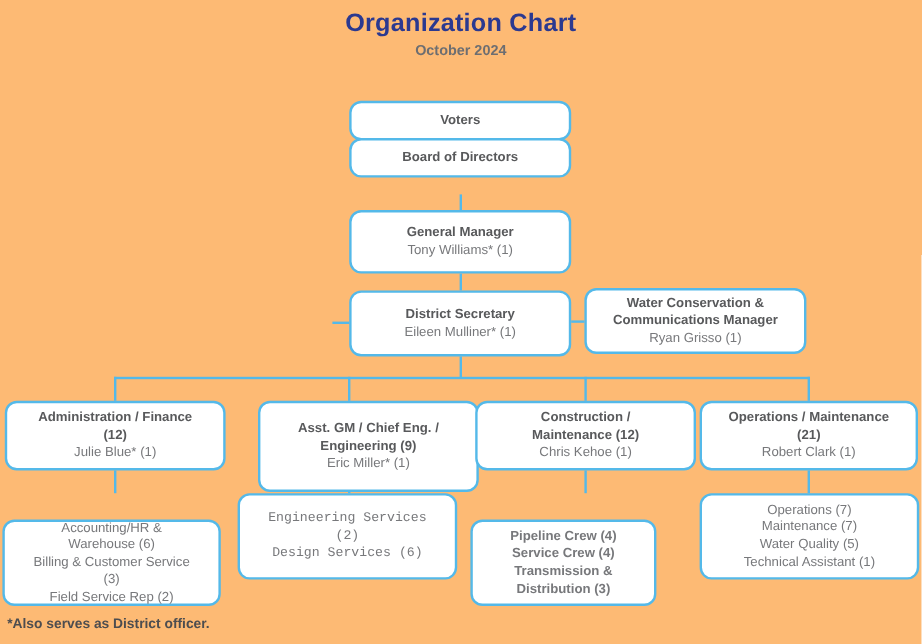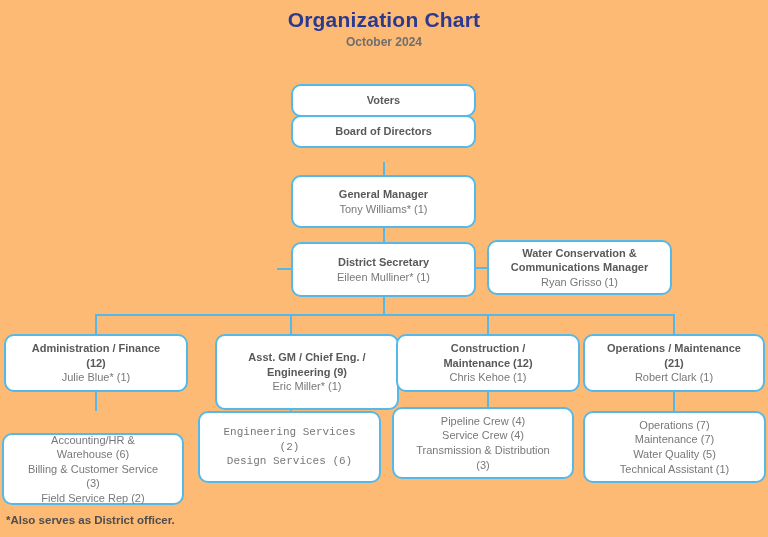--- a/index.html
+++ b/index.html
@@ -41,21 +41,21 @@
   #b-secretary{left:291px;top:242px;width:185px;height:55px;}
   #b-water    {left:487px;top:240px;width:185px;height:55px;}
   
   #b-admin {left:4px;  top:334px;width:184px;height:58px;}
   #b-asstgm{left:199px;top:334px;width:184px;height:76px;margin-left:16px;}
   #b-constr{left:396px;top:334px;width:184px;height:58px;}
   #b-ops   {left:583px;top:334px;width:182px;height:58px;}
   
   #b-admin-d {left:2px;  top:433px;width:182px;height:72px;}
   #b-eng-d   {left:198px;top:411px;width:183px;height:72px;font-family:Liberation Mono, monospace;}
-  #b-pipe-d  {left:392px;top:407px;width:182px;height:72px;}
+  #b-pipe-d  {left:392px;top:433px;width:155px;height:72px;font-weight:bold;}
   #b-ops-d   {left:583px;top:411px;width:183px;height:72px;}
 
   
   #c-v1{left:383px;top:117px;height:12px;}
   #c-v2{left:383px;top:162px;height:13px;}
   #c-v3{left:383px;top:228px;height:14px;}
   #c-v4{left:383px;top:297px;height:18px;}
   #c-h-counsel{left:277px;top:268px;width:14px;}
   #c-h-water  {left:476px;top:267px;width:11px;}
   #c-bus{left:95px;top:314px;width:580px;}

